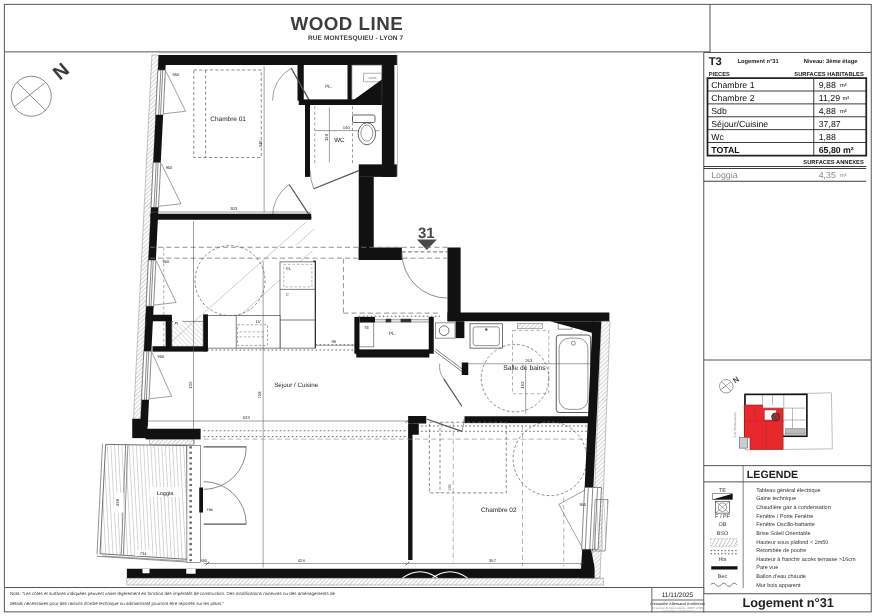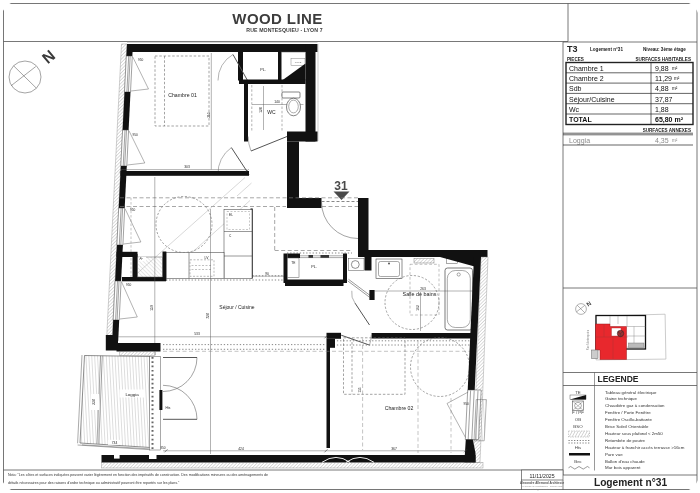--- a/index.html
+++ b/index.html
@@ -1,16 +1,16 @@
 <!DOCTYPE html>
 <html><head>
 <meta charset="utf-8">
 <style>
 html,body{margin:0;padding:0;background:#fff;}
-.page{position:relative;width:700px;height:493px;background:#fff;font-family:"Liberation Sans",sans-serif;overflow:hidden;border-radius:22px;}
+.page{position:relative;width:700px;height:493px;background:#fff;font-family:"Liberation Sans",sans-serif;overflow:hidden;}
 svg text{font-family:"Liberation Sans",sans-serif;}
 </style>
 </head>
 <body>
 <div class="page">
 <svg width="700" height="493" viewBox="0 0 700 493">
 <defs>
 <pattern id="ins" width="2.4" height="2.4" patternUnits="userSpaceOnUse" patternTransform="rotate(45)">
 <line x1="0" y1="0" x2="0" y2="2.4" stroke="#808080" stroke-width="0.55"></line>
 </pattern>

